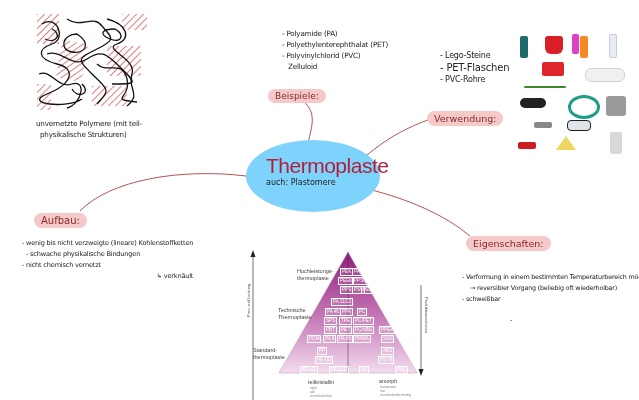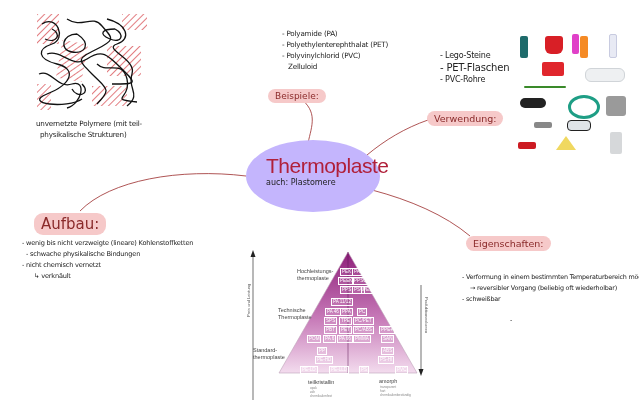--- a/index.html
+++ b/index.html
@@ -1,20 +1,20 @@
 <!DOCTYPE html>
 <html><head>
 <meta charset="utf-8">
 <style>
   html,body{margin:0;padding:0;}
   body{width:639px;height:400px;background:#ffffff;position:relative;overflow:hidden;font-family:"Liberation Sans",sans-serif;color:#1a1a1a;}
   .abs{position:absolute;}
   .hand{font-family:"DejaVu Sans",sans-serif;font-size:7.2px;line-height:11px;color:#222;white-space:nowrap;letter-spacing:-0.2px;}
   .pill{position:absolute;background:#f6c9c9;border-radius:9px;color:#8a2a2a;font-size:9px;padding:2px 7px;white-space:nowrap;font-family:"DejaVu Sans",sans-serif;}
-  .center{position:absolute;left:246px;top:140px;width:134px;height:72px;border-radius:50%;background:#c4b5fd;text-align:right;}
+  .center{position:absolute;left:246px;top:140px;width:134px;height:72px;border-radius:50%;background:#7dd3fc;text-align:right;}
   .center .title{position:absolute;left:20px;top:14px;font-size:21px;color:#b0203a;font-family:"Liberation Sans",sans-serif;letter-spacing:-0.5px;}
   .center .sub{position:absolute;left:20px;top:38px;font-size:8px;color:#222;font-family:"DejaVu Sans",sans-serif;}
   svg.lines{position:absolute;left:0;top:0;}
   .pyr-label{position:absolute;font-size:5.5px;color:#444;line-height:6.5px;white-space:nowrap;}
   .chip{position:absolute;font-size:4.6px;color:#fff;border:0.6px solid #fff;padding:0 1px;line-height:6px;white-space:nowrap;background:rgba(255,255,255,0.08);}
   .axis-txt{position:absolute;font-size:4px;color:#555;white-space:nowrap;transform-origin:left top;}
   .prod{position:absolute;width:11px;height:11px;border-radius:2px;}
   .foot{position:absolute;font-size:3.2px;color:#888;line-height:4px;white-space:nowrap;}
 </style>
 </head>
@@ -89,26 +89,26 @@
   <div class="prod" style="left:6px;top:114px;width:18px;height:7px;background:#cc1b22;"></div>
   <div class="prod" style="left:44px;top:108px;width:0;height:0;border-left:10px solid transparent;border-right:10px solid transparent;border-bottom:14px solid #f0d860;border-radius:0;"></div>
   <div class="prod" style="left:98px;top:104px;width:12px;height:22px;background:#d6d8da;"></div>
 </div>
 
 <div class="center">
   <div class="title">Thermoplaste</div>
   <div class="sub">auch: Plastomere</div>
 </div>
 
-<div class="pill" style="left:34px;top:213px;font-size:15px;">Aufbau:</div>
+<div class="pill" style="left:34px;top:213px;font-size:10px;">Aufbau:</div>
 <div class="abs" style="left:22px;top:238px;">
   <div class="hand" style="font-size:6.6px;">- wenig bis nicht verzweigte (lineare) Kohlenstoffketten</div>
   <div class="hand" style="font-size:6.6px;padding-left:4px;">- schwache physikalische Bindungen</div>
   <div class="hand" style="font-size:6.6px;">- nicht chemisch vernetzt</div>
-  <div class="hand" style="font-size:6.6px;padding-left:12px;">↳ verknäult</div>
+  <div class="hand" style="font-size:6.6px;padding-left:12px;text-align:right;">↳ verknäult</div>
 </div>
 
 <div class="pill" style="left:466px;top:236px;font-size:9.5px;">Eigenschaften:</div>
 <div class="abs" style="left:462px;top:272px;">
   <div class="hand" style="font-size:6.4px;">- Verformung in einem bestimmten Temperaturbereich möglich</div>
   <div class="hand" style="font-size:6.4px;padding-left:8px;">→ reversibler Vorgang (beliebig oft wiederholbar)</div>
   <div class="hand" style="font-size:6.4px;">- schweißbar</div>
   <div class="hand" style="font-size:6.4px;padding-left:48px;margin-top:10px;">-</div>
 </div>
 

